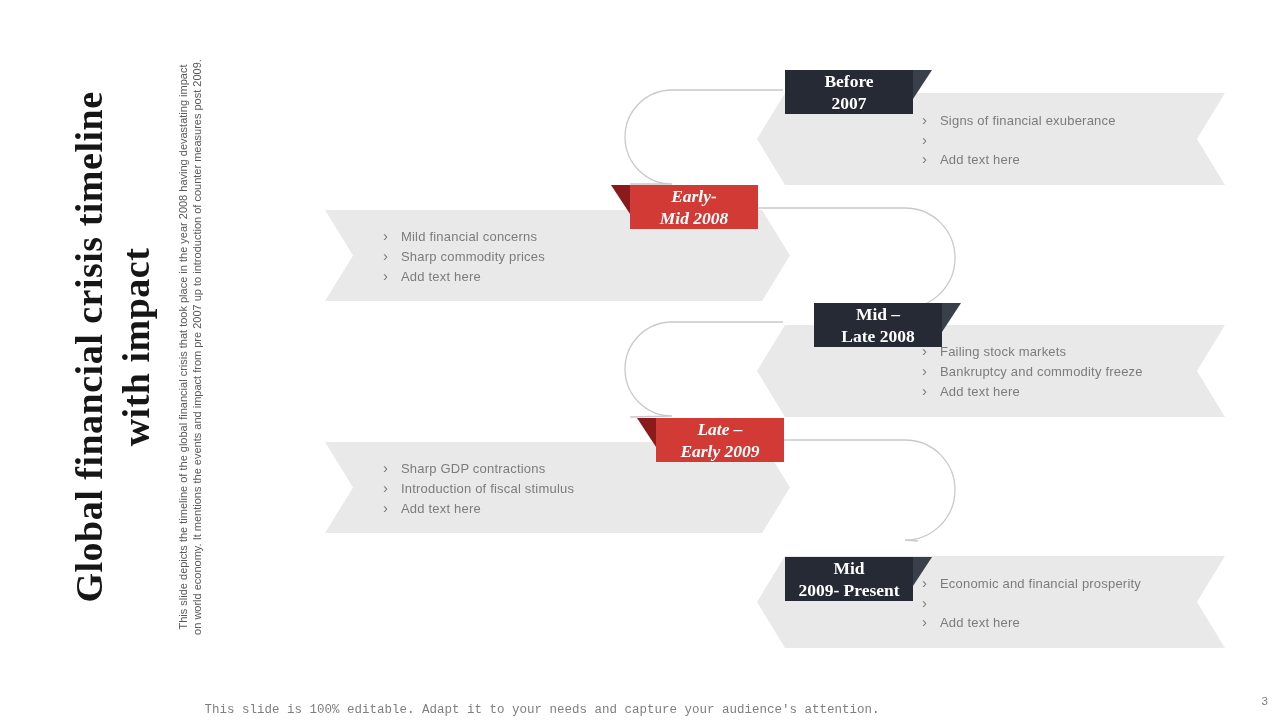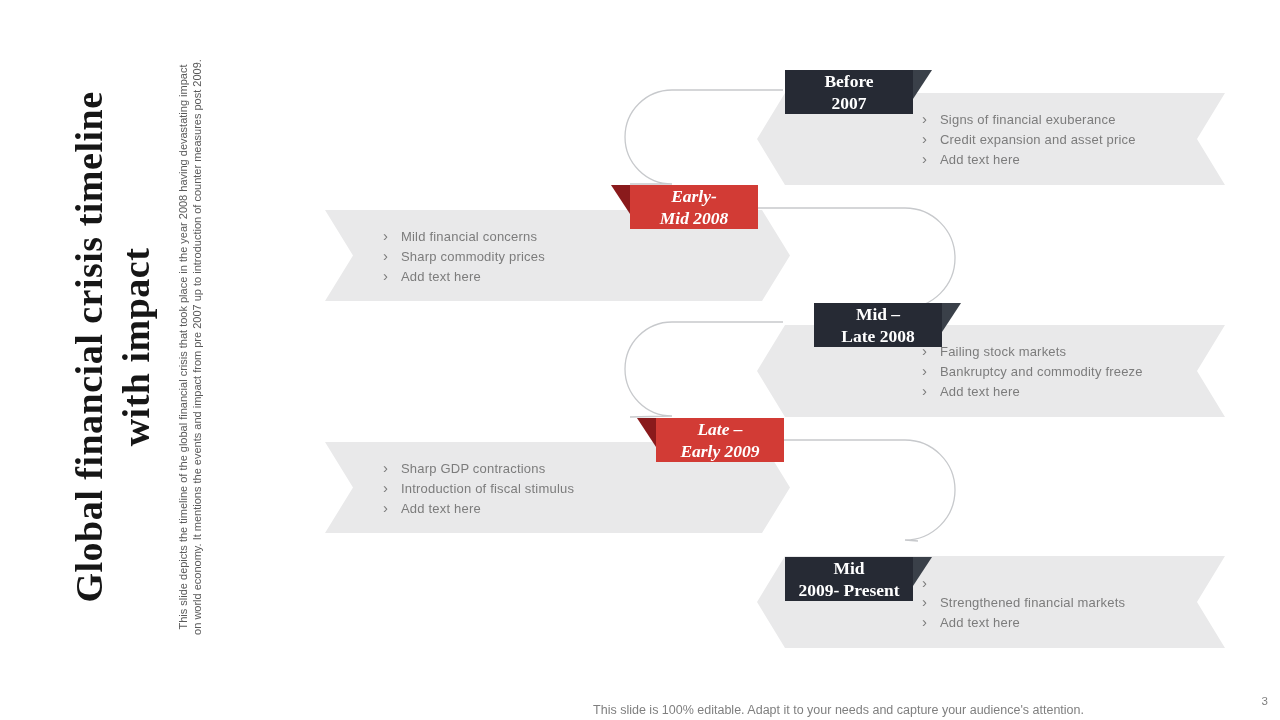--- a/index.html
+++ b/index.html
@@ -60,22 +60,22 @@
     font-weight:bold;font-size:17.5px;line-height:22px;
   }
   .label-box.dark{background:var(--dark);}
   .label-box.red{background:var(--red);font-style:italic;}
   .fold{position:absolute;top:0;width:0;height:0;}
   .fold-right{right:-19px;border-top:29px solid var(--dark-fold);border-right:19px solid transparent;}
   .fold-left{left:-19px;border-top:29px solid var(--red-fold);border-left:19px solid transparent;}
 
   
   .footer{
-    position:absolute;left:0;top:703px;width:1084px;text-align:right;
-    font-size:12.5px;color:var(--footer);
+    position:absolute;left:0;top:703px;width:1084px;text-align:center;
+    font-size:12.5px;color:var(--footer);font-family:Liberation Mono, monospace;
   }
   .page-number{
     position:absolute;left:1248px;top:695px;width:20px;text-align:right;
     font-size:11.5px;color:var(--footer);
   }
 </style>
 </head>
 <body>
 
 <div class="slide">
@@ -98,21 +98,20 @@
     <path d="M 758 440 H 905 A 50 50 0 0 1 905 540 L 918 541"></path>
   </svg>
 
   <div class="band band-right" style="top:93px">
     <div class="bullet-row">
       <span class="bullet-glyph">›</span>
       <span class="bullet-text">Signs of financial exuberance</span>
     </div>
     <div class="bullet-row">
       <span class="bullet-glyph">›</span>
-      <span class="bullet-text">Credit expansion and asset price</span>
     </div>
     <div class="bullet-row">
       <span class="bullet-glyph">›</span>
       <span class="bullet-text">Add text here</span>
     </div>
   </div>
   <div class="label-box dark" style="left:785px;top:70px">
     <div class="fold fold-right"></div>
     <div>Before</div>
     <div>2007</div>
@@ -174,24 +173,24 @@
   </div>
   <div class="label-box red" style="left:656px;top:418px">
     <div class="fold fold-left"></div>
     <div>Late –</div>
     <div>Early 2009</div>
   </div>
 
   <div class="band band-right" style="top:556px">
     <div class="bullet-row">
       <span class="bullet-glyph">›</span>
-    </div>
-    <div class="bullet-row">
-      <span class="bullet-glyph">›</span>
-      <span class="bullet-text">Strengthened financial markets</span>
+      <span class="bullet-text">Economic and financial prosperity</span>
+    </div>
+    <div class="bullet-row">
+      <span class="bullet-glyph">›</span>
     </div>
     <div class="bullet-row">
       <span class="bullet-glyph">›</span>
       <span class="bullet-text">Add text here</span>
     </div>
   </div>
   <div class="label-box dark" style="left:785px;top:557px">
     <div class="fold fold-right"></div>
     <div>Mid</div>
     <div>2009- Present</div>

